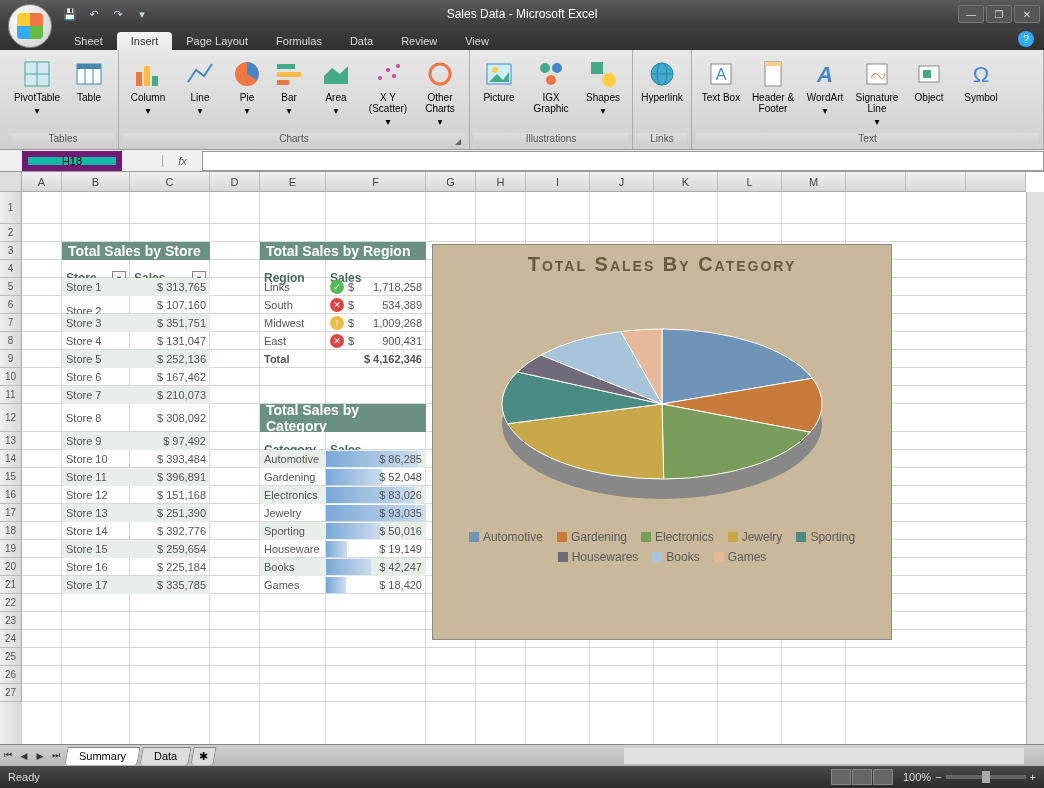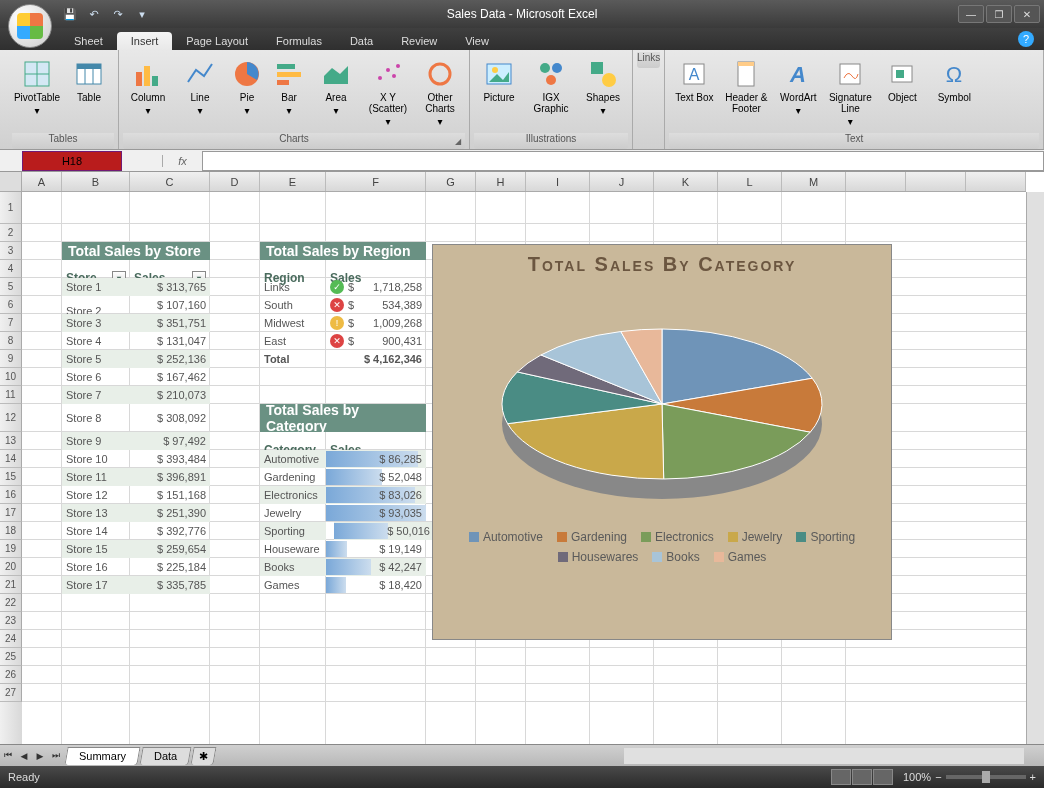--- a/index.html
+++ b/index.html
@@ -182,22 +182,22 @@
 .formula-bar {
   height: 22px;
   background: #f0f0f0;
   border-bottom: 1px solid #999;
   display: flex;
   align-items: center;
 }
 .name-box {
   width: 100px;
   height: 20px;
-  background: #b91c1c;
-  border: 1px solid #701a75;
+  background: #14b8a6;
+  border: 6px solid #701a75;
   margin-left: 22px;
   padding: 0 6px;
   display: flex;
   align-items: center;
   justify-content: center;
   font-size: 11px;
 }
 .fx-label {
   width: 40px;
   text-align: center;
@@ -648,20 +648,32 @@
                 <circle cx="22" cy="22" r="7" fill="#fc4"></circle>
               </svg>
             </div>
             <span>Shapes</span>
             <span>▾</span>
           </div>
       </div>
       <div class="ribbon-group-label">Illustrations</div>
     </div>
     <div class="ribbon-group">
+      <div class="ribbon-group-items">
+        <div class="ribbon-btn">
+            <div class="ribbon-icon">
+              <svg width="32" height="32">
+                <circle cx="16" cy="16" r="11" fill="#4ac" stroke="#28a"></circle>
+                <ellipse cx="16" cy="16" rx="5" ry="11" fill="none" stroke="#28a"></ellipse>
+                <line x1="5" y1="16" x2="27" y2="16" stroke="#28a"></line>
+              </svg>
+            </div>
+            <span>Hyperlink</span>
+          </div>
+      </div>
       <div class="ribbon-group-label">Links</div>
     </div>
     <div class="ribbon-group" style="flex:1">
       <div class="ribbon-group-items">
         <div class="ribbon-btn">
             <div class="ribbon-icon">
               <svg width="32" height="32">
                 <rect x="6" y="6" width="20" height="20" fill="#fff" stroke="#888"></rect>
                 <text x="16" y="22" text-anchor="middle" font-size="16" fill="#48c">A</text>
               </svg>
@@ -881,21 +893,21 @@
         <div class="cell right alt-row" style="position: absolute; left: 304px; top: 294px; width: 100px; height: 18px;">
           <div class="databar" style="width: 89%;"></div>
           <span style="position: relative; margin-left: auto;">$        83,026</span>
         </div>
         <div class="cell " style="left: 238px; top: 312px; width: 66px; height: 18px;">Jewelry</div>
         <div class="cell right " style="position: absolute; left: 304px; top: 312px; width: 100px; height: 18px;">
           <div class="databar" style="width: 100%;"></div>
           <span style="position: relative; margin-left: auto;">$        93,035</span>
         </div>
         <div class="cell alt-row" style="left: 238px; top: 330px; width: 66px; height: 18px;">Sporting</div>
-        <div class="cell right alt-row" style="position: absolute; left: 312px; top: 330px; width: 100px; height: 18px;">
+        <div class="cell right alt-row" style="position: absolute; left: 304px; top: 330px; width: 100px; height: 18px;">
           <div class="databar" style="width: 54%;"></div>
           <span style="position: relative; margin-left: auto;">$        50,016</span>
         </div>
         <div class="cell " style="left: 238px; top: 348px; width: 66px; height: 18px;">Houseware</div>
         <div class="cell right " style="position: absolute; left: 304px; top: 348px; width: 100px; height: 18px;">
           <div class="databar" style="width: 21%;"></div>
           <span style="position: relative; margin-left: auto;">$        19,149</span>
         </div>
         <div class="cell alt-row" style="left: 238px; top: 366px; width: 66px; height: 18px;">Books</div>
         <div class="cell right alt-row" style="position: absolute; left: 304px; top: 366px; width: 100px; height: 18px;">

